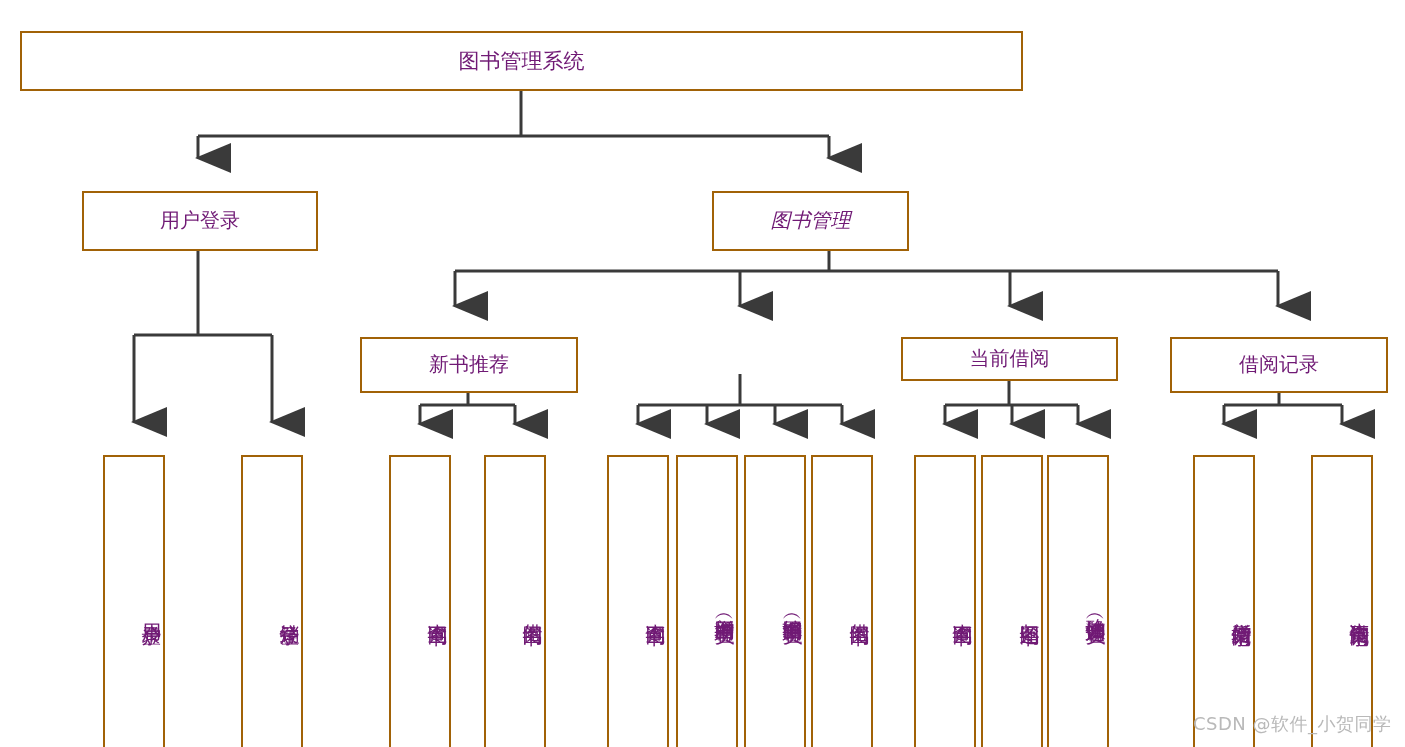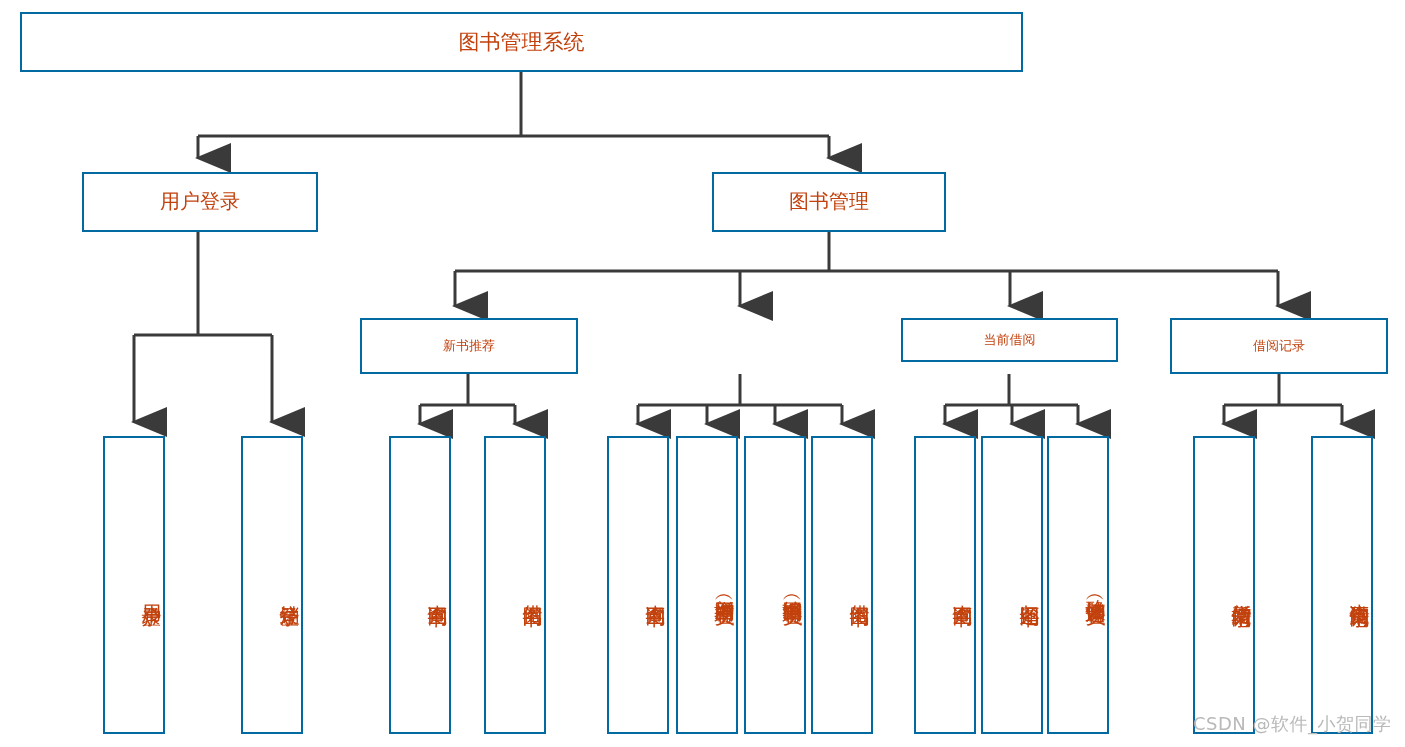--- a/index.html
+++ b/index.html
@@ -13,36 +13,37 @@
   #canvas {
     position: relative;
     width: 1405px;
     height: 747px;
     background: #ffffff;
     overflow: hidden;
   }
   .node {
     position: absolute;
     box-sizing: border-box;
-    border: 2px solid #0369a1;
+    border: 2px solid #a16207;
     background: #ffffff;
     display: flex;
     align-items: center;
     justify-content: center;
-    color: #c2410c;
+    color: #701a75;
     line-height: 1.18;
+    margin-top: 19px;
   }
   .node.root {
     font-size: 21px;
   }
   .node.level1 {
     font-size: 20px;
   }
   .node.level2 {
-    font-size: 13px;
+    font-size: 20px;
   }
   .node.leaf {
     font-size: 20px;
     writing-mode: vertical-rl;
     text-orientation: upright;
     align-items: flex-start;
     justify-content: center;
     padding-top: 12px;
     letter-spacing: 1px;
   }
@@ -124,21 +125,21 @@
     </g>
   </svg>
 
   <div class="node root" style="left:20px; top:12px; width:1003px; height:60px;">
     <span>图书管理系统</span>
   </div>
 
   <div class="node level1" style="left:82px; top:172px; width:236px; height:60px;">
     <span>用户登录</span>
   </div>
-  <div class="node level1" style="left:712px; top:172px; width:234px; height:60px;">
+  <div class="node level1" style="left:712px; top:172px; width:197px; height:60px;font-style:italic;">
     <span>图书管理</span>
   </div>
 
   <div class="node level2" style="left:360px; top:318px; width:218px; height:56px;">
     <span>新书推荐</span>
   </div>
   <div class="node level2" style="left:901px; top:318px; width:217px; height:44px;text-align:center;">
     <span>当前借阅</span>
   </div>
   <div class="node level2" style="left:1170px; top:318px; width:218px; height:56px;">

